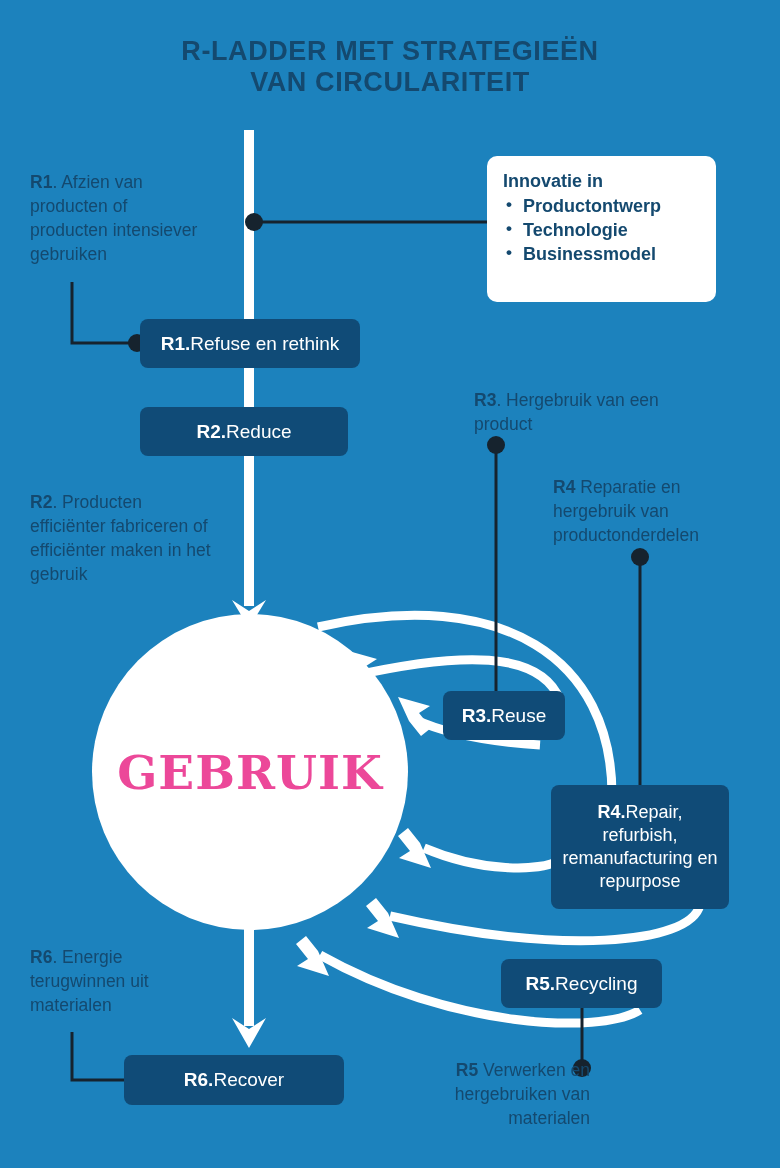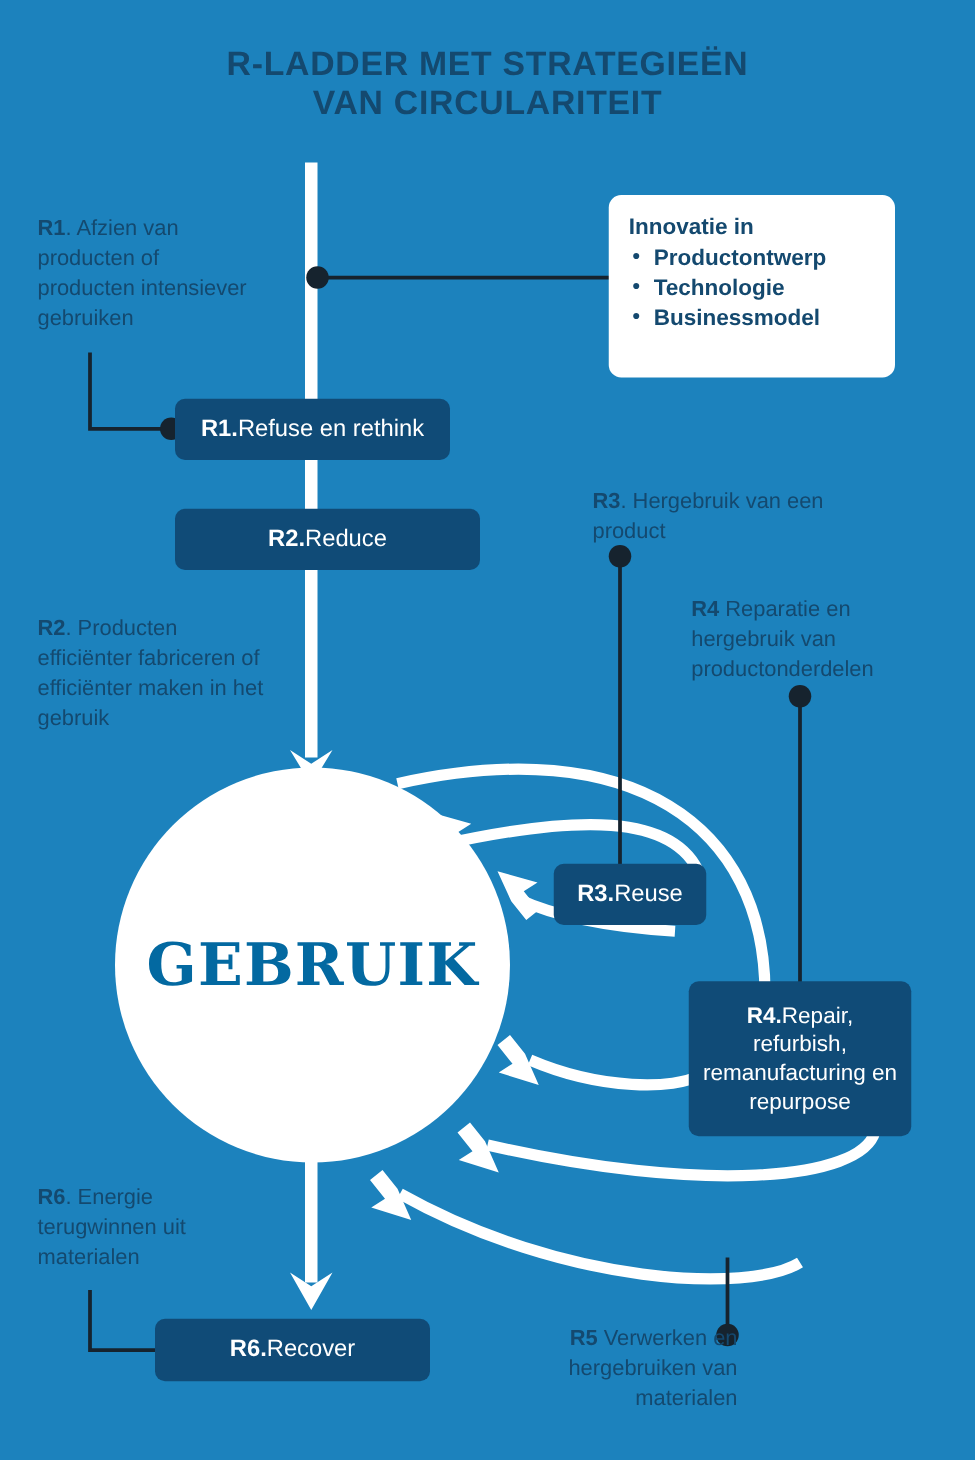--- a/index.html
+++ b/index.html
@@ -43,21 +43,21 @@
     font-size:19px;
     line-height:24px;
     z-index:6;
     box-sizing:border-box;
     padding:6px 10px;
   }
   .rbox b{font-weight:bold;}
   .rbox .lbl{font-weight:400;}
 
   #box-r1{left:140px;top:319px;width:220px;height:49px;}
-  #box-r2{left:140px;top:407px;width:244px;height:49px;text-align:center;}
+  #box-r2{left:140px;top:407px;width:208px;height:49px;text-align:center;}
   #box-r3{left:443px;top:691px;width:122px;height:49px;}
   #box-r4{left:551px;top:785px;width:178px;height:124px;font-size:18px;line-height:23px;}
   #box-r5{left:501px;top:959px;width:161px;height:49px;}
   #box-r6{left:124px;top:1055px;width:220px;height:50px;}
 
   
   .innovcard{
     position:absolute;left:487px;top:156px;width:229px;height:146px;
     background:#ffffff;border-radius:10px;
     z-index:6;box-sizing:border-box;
@@ -89,21 +89,21 @@
   .hub{
     position:absolute;left:92px;top:614px;width:316px;height:316px;
     background:#ffffff;border-radius:50%;
     z-index:4;
     display:flex;align-items:center;justify-content:center;
   }
   .hub span{
     font-family:"DejaVu Serif", serif;
     font-weight:bold;
     font-size:47px;
-    color:#0369a1;
+    color:#ec4899;
     letter-spacing:1px;
   }
 </style>
 </head>
 <body>
 
 <div class="stage">
 
   <svg class="layer back" viewBox="0 0 780 1168">
     <defs>
@@ -207,20 +207,23 @@
   </div>
   <div class="rbox" id="box-r2">
     <span><b>R2.</b><span class="lbl">Reduce</span></span>
   </div>
   <div class="rbox" id="box-r3">
     <span><b>R3.</b><span class="lbl">Reuse</span></span>
   </div>
   <div class="rbox" id="box-r4">
     <span><b>R4.</b><span class="lbl">Repair, refurbish, remanufacturing en repurpose</span></span>
   </div>
+  <div class="rbox" id="box-r5">
+    <span><b>R5.</b><span class="lbl">Recycling</span></span>
+  </div>
   <div class="rbox" id="box-r6">
     <span><b>R6.</b><span class="lbl">Recover</span></span>
   </div>
 
   <div class="note" id="note-r1">
     <b>R1</b><span>. Afzien van producten of producten intensiever gebruiken</span>
   </div>
   <div class="note" id="note-r2">
     <b>R2</b><span>. Produc­ten efficiënter fabriceren of efficiënter maken in het gebruik</span>
   </div>

